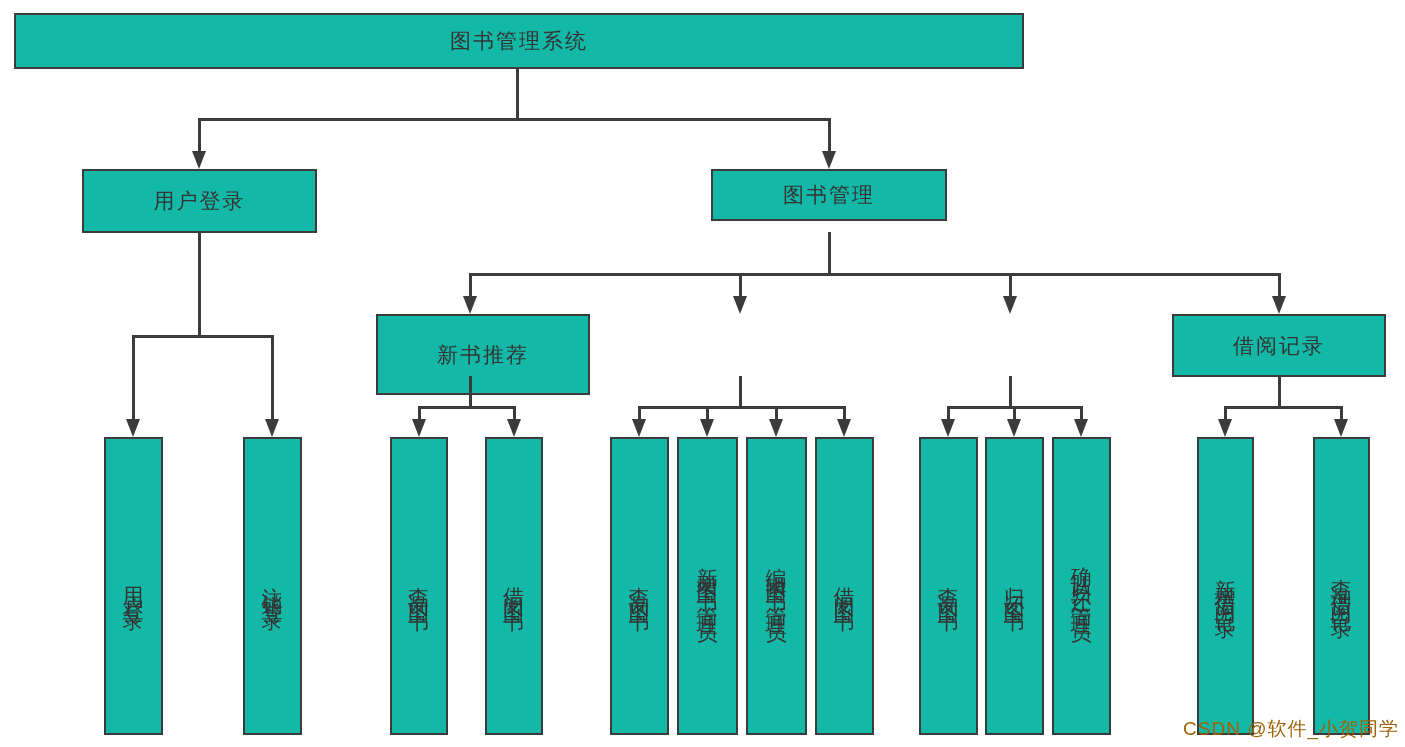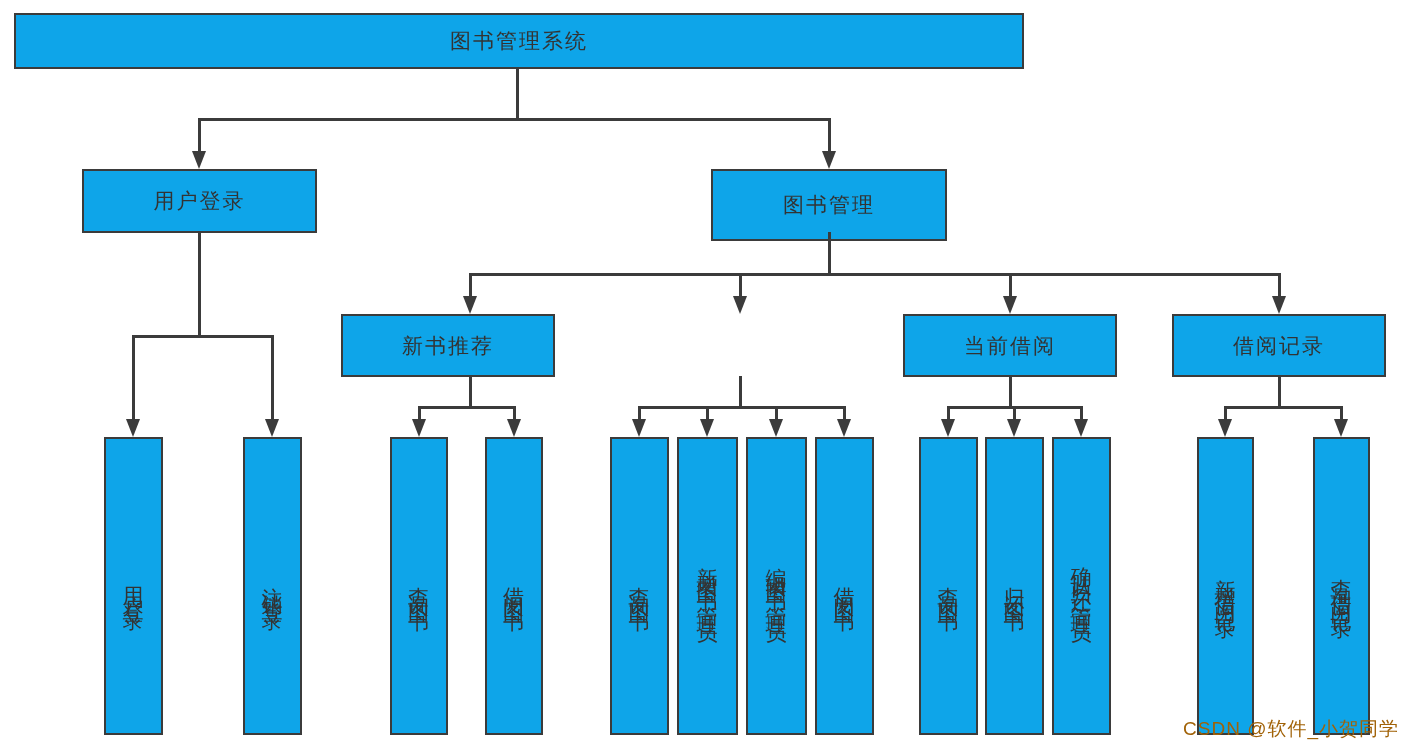--- a/index.html
+++ b/index.html
@@ -7,21 +7,21 @@
     position:relative;
     width:1405px;height:747px;
     background:#ffffff;
     font-family:"Liberation Sans","DejaVu Sans",sans-serif;
     overflow:hidden;
   }
   .node{
     position:absolute;
     box-sizing:border-box;
     border:2.5px solid #3b3b3b;
-    background:#0ea5e9;
+    background:#14b8a6;
     display:flex;align-items:center;justify-content:center;
     color:#333333;
     font-size:21px;
     letter-spacing:2px;
     text-align:center;
   }
   .vnode{
     writing-mode:vertical-lr;
     text-orientation:mixed;
     letter-spacing:8px;
@@ -57,21 +57,21 @@
   <div class="v" style="left:516px;top:68px;height:51px;"></div>
   <div class="h" style="left:199px;top:118px;width:631px;"></div>
   <div class="v" style="left:198px;top:118px;height:35px;"></div>
   <div class="arrow" style="left:192px;top:151px;"></div>
   <div class="v" style="left:828px;top:118px;height:35px;"></div>
   <div class="arrow" style="left:822px;top:151px;"></div>
 
   <div class="node" style="left:82px;top:169px;width:235px;height:64px;">
     <span>用户登录</span>
   </div>
-  <div class="node" style="left:711px;top:169px;width:236px;height:72px;">
+  <div class="node" style="left:711px;top:169px;width:236px;height:52px;">
     <span>图书管理</span>
   </div>
 
   <div class="v" style="left:198px;top:232px;height:104px;"></div>
   <div class="h" style="left:133px;top:335px;width:140px;"></div>
   <div class="v" style="left:132px;top:335px;height:86px;"></div>
   <div class="arrow" style="left:126px;top:419px;"></div>
   <div class="v" style="left:271px;top:335px;height:86px;"></div>
   <div class="arrow" style="left:265px;top:419px;"></div>
 
@@ -79,25 +79,22 @@
   <div class="h" style="left:470px;top:273px;width:810px;"></div>
   <div class="v" style="left:469px;top:273px;height:25px;"></div>
   <div class="arrow" style="left:463px;top:296px;"></div>
   <div class="v" style="left:739px;top:273px;height:25px;"></div>
   <div class="arrow" style="left:733px;top:296px;"></div>
   <div class="v" style="left:1009px;top:273px;height:25px;"></div>
   <div class="arrow" style="left:1003px;top:296px;"></div>
   <div class="v" style="left:1278px;top:273px;height:25px;"></div>
   <div class="arrow" style="left:1272px;top:296px;"></div>
 
-  <div class="node" style="left:341px;top:314px;width:214px;height:63px;">
+  <div class="node" style="left:376px;top:314px;width:214px;height:81px;">
     <span>新书推荐</span>
-  </div>
-  <div class="node" style="left:903px;top:314px;width:214px;height:63px;">
-    <span>当前借阅</span>
   </div>
   <div class="node" style="left:1172px;top:314px;width:214px;height:63px;">
     <span>借阅记录</span>
   </div>
 
   <div class="v" style="left:469px;top:376px;height:31px;"></div>
   <div class="h" style="left:419px;top:406px;width:96px;"></div>
   <div class="v" style="left:418px;top:406px;height:16px;"></div>
   <div class="arrow" style="left:412px;top:419px;"></div>
   <div class="v" style="left:513px;top:406px;height:16px;"></div>

